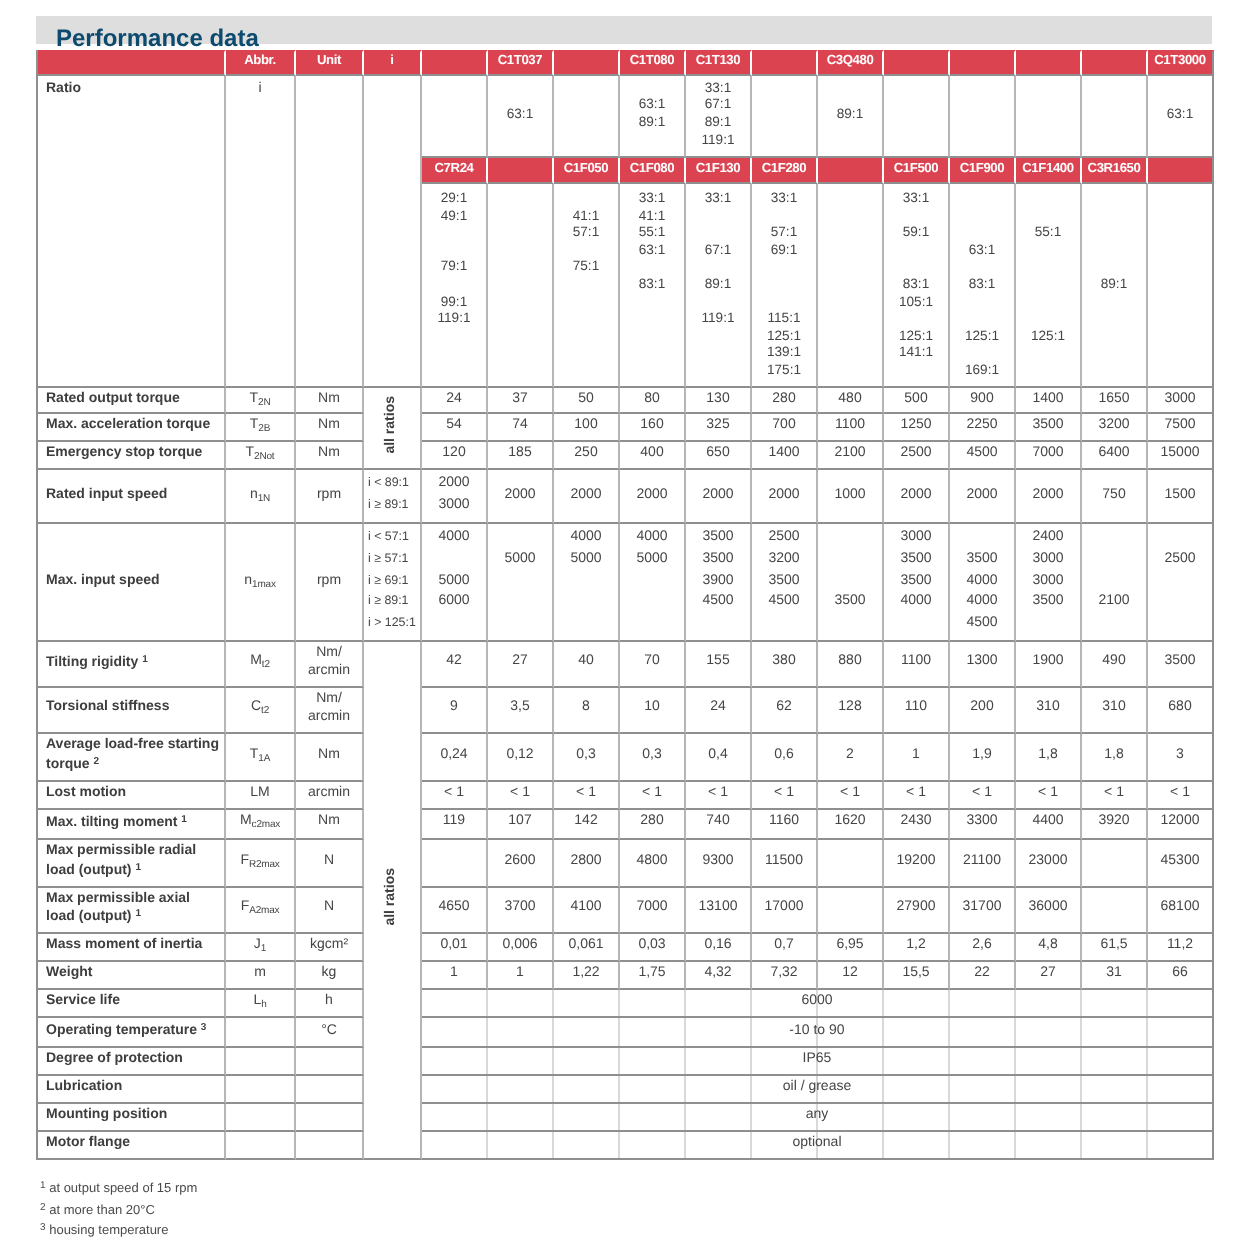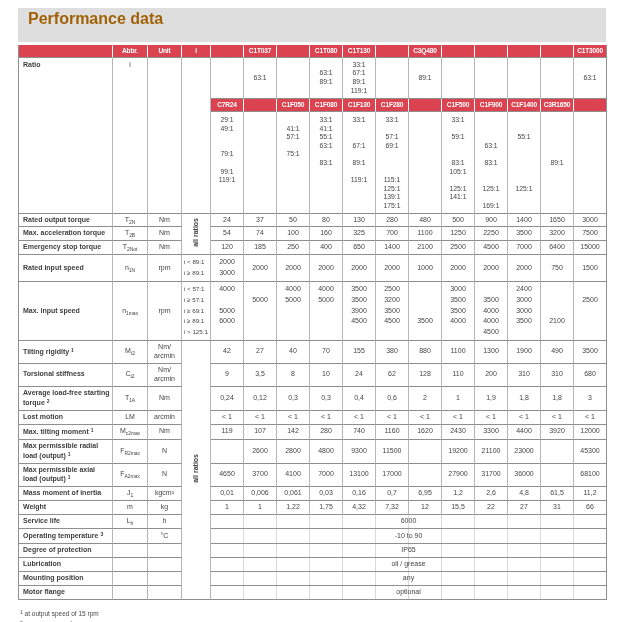--- a/index.html
+++ b/index.html
@@ -4,22 +4,22 @@
 <style>
   * { box-sizing: border-box; }
   html,body { margin:0; padding:0; background:#fff; }
   body {
     width:624px; height:622px; overflow:hidden;
     font-family:"Liberation Sans", sans-serif; color:#454545;
     -webkit-font-smoothing:antialiased;
   }
   .page { padding:8px 18px 0 18px; }
   .titlebar {
-    background:#dedede; height:34px; line-height:22px;
-    font-size:16px; font-weight:bold; color:#a16207;
+    background:#dedede; height:14px; line-height:22px;
+    font-size:12px; font-weight:bold; color:#0c4a6e;
     padding-left:10px; margin-bottom:3px;
   }
   .tbl-wrap { border-left:1px solid #8f8f8f; display:inline-block; }
   table {
     border-collapse:separate; border-spacing:0; table-layout:fixed;
     width:588px; font-size:7px; color:#454545;
   }
   td {
     border-right:1px solid #b6b6b6; border-bottom:1px solid #8f8f8f;
     padding:2px 1px; text-align:center; vertical-align:middle;

